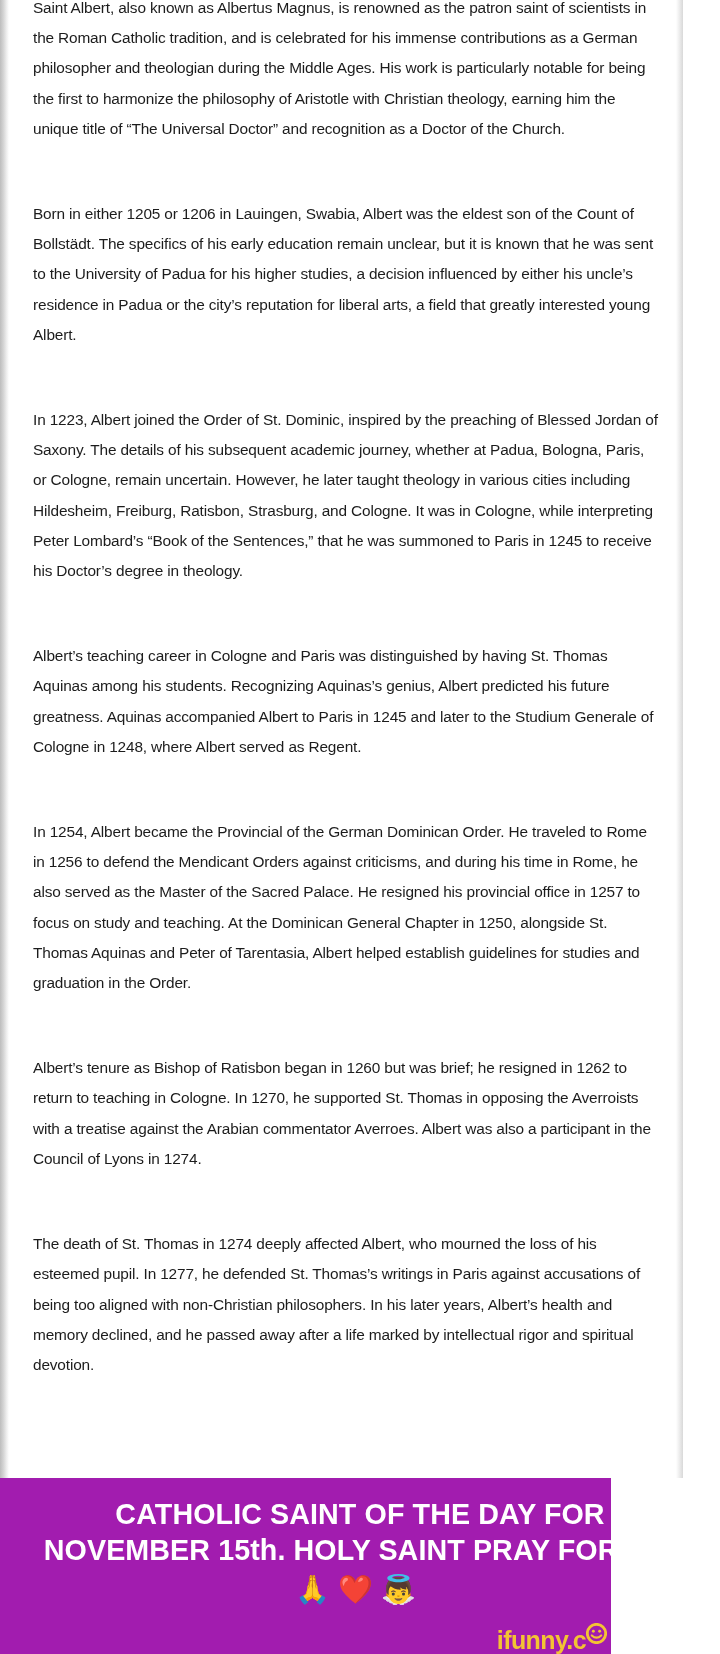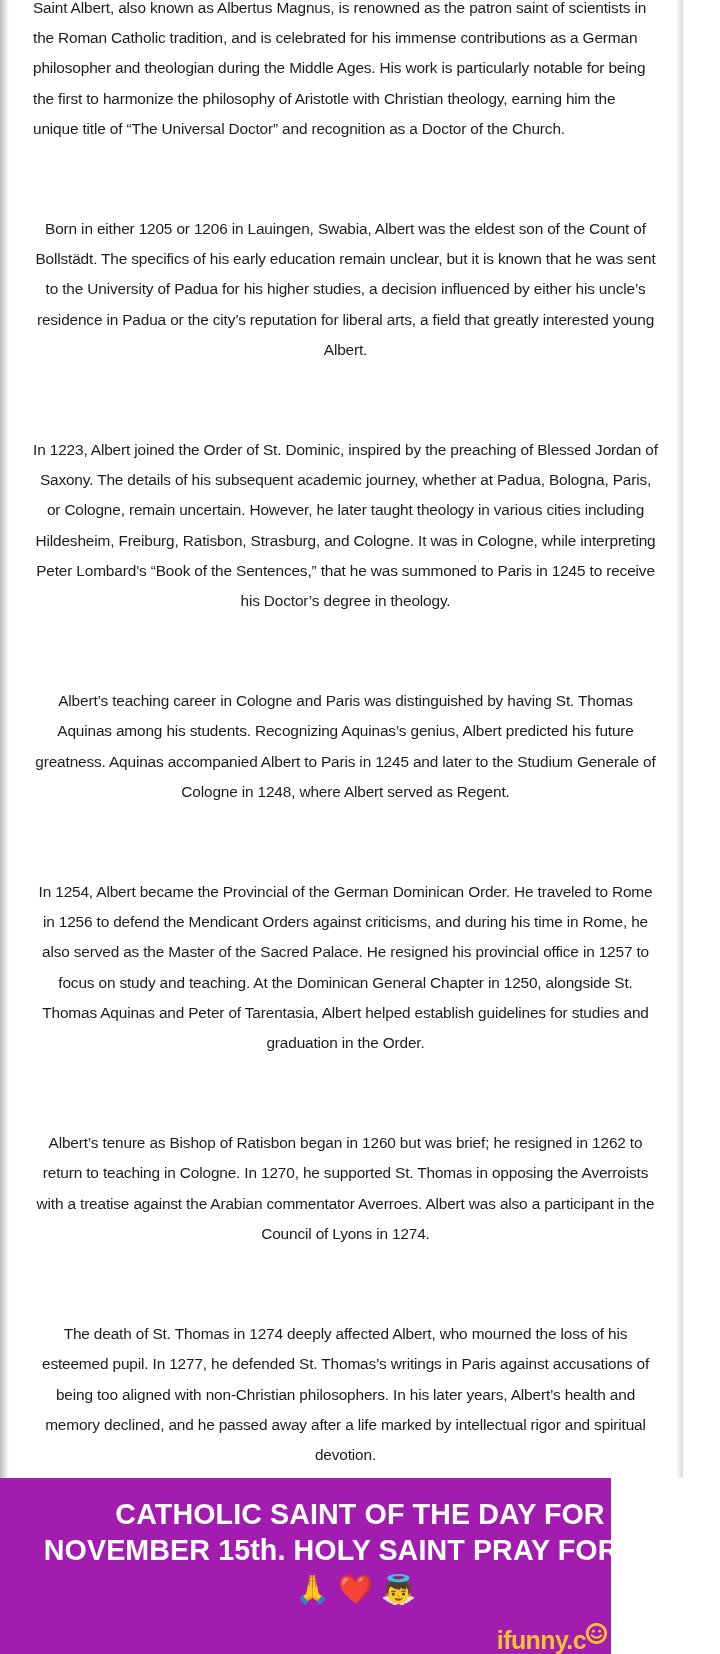--- a/index.html
+++ b/index.html
@@ -53,21 +53,21 @@
   #article p {
     font-family:"Liberation Sans", sans-serif;
     font-size:15.4px;
     line-height:30.2px;
     color:#1c1c1c;
     letter-spacing:-0.15px;
     text-align:left;
     margin:0;
   }
   #article p.first { margin-top:-7px; }
-  #article p + p { margin-top:70px;text-align:center; }
+  #article p + p { margin-top:55px; }
 
   
   #banner {
     position:absolute;
     left:0; top:1478px;
     width:611px;
     height:176px;
     background:#a21caf;
     overflow:hidden;
   }

